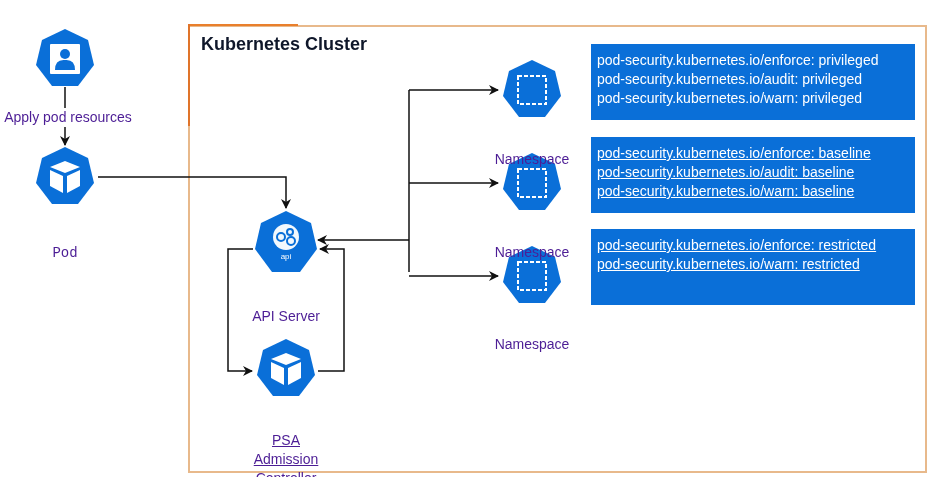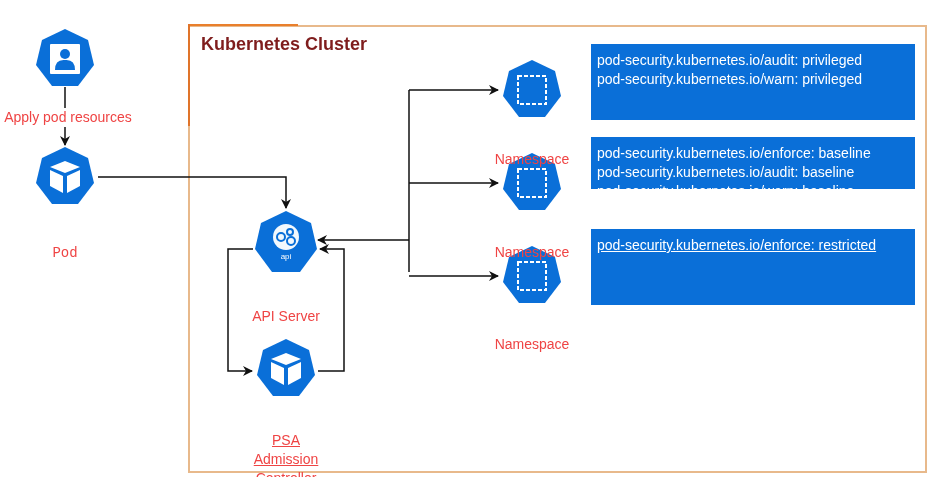--- a/index.html
+++ b/index.html
@@ -1,22 +1,22 @@
 <!DOCTYPE html>
 <html><head>
 <meta charset="utf-8">
 <style>
   html, body { margin:0; padding:0; background:#ffffff; }
   body { width:932px; height:477px; position:relative; overflow:hidden; font-family:"Liberation Sans", sans-serif; }
   #stage { position:absolute; left:0; top:0; width:932px; height:477px; }
   .frame { position:absolute; left:188px; top:25px; width:739px; height:448px; border:2px solid #e8b98b; box-sizing:border-box; }
   .frame-accent-top { position:absolute; left:188px; top:24px; width:110px; height:2px; background:#e97f2c; }
   .frame-accent-left { position:absolute; left:188px; top:24px; width:2px; height:102px; background:#e0742a; }
-  .title { position:absolute; left:201px; top:34px; font-size:18px; font-weight:bold; color:#7f1d1d; }
-  .label { position:absolute; font-size:14px; color:#ef4444; text-align:center; line-height:19px; background:#fff; }
+  .title { position:absolute; left:201px; top:34px; font-size:18px; font-weight:bold; color:#0f172a; }
+  .label { position:absolute; font-size:14px; color:#4c1d95; text-align:center; line-height:19px; background:#fff; }
   .label.nobg { background:transparent;margin-top:28px; }
   .policy { position:absolute; left:591px; width:324px; background:#0a6fd8; color:#ffffff; font-size:14px; line-height:19px; padding:7px 0 0 6px; box-sizing:border-box; }
   .policy div { white-space:nowrap; }
   svg { position:absolute; left:0; top:0; }
 </style>
 </head>
 <body>
 
 <div id="stage">
   <div class="frame"></div>
@@ -94,24 +94,26 @@
   <div class="label nobg" style="left:246px;top:403px;width:80px;text-decoration:underline;">
     <div>PSA</div>
     <div>Admission</div>
     <div>Controller</div>
   </div>
   <div class="label nobg" style="left:482px;top:122px;width:100px;">Namespace</div>
   <div class="label nobg" style="left:482px;top:215px;width:100px;">Namespace</div>
   <div class="label nobg" style="left:482px;top:307px;width:100px;">Namespace</div>
 
   <div class="policy" style="top:44px;height:76px;">
+    <div>pod-security.kubernetes.io/enforce: privileged</div>
     <div>pod-security.kubernetes.io/audit: privileged</div>
     <div>pod-security.kubernetes.io/warn: privileged</div>
   </div>
-  <div class="policy" style="top:137px;height:52px;">
+  <div class="policy" style="top:137px;height:76px;text-decoration:underline;">
     <div>pod-security.kubernetes.io/enforce: baseline</div>
     <div>pod-security.kubernetes.io/audit: baseline</div>
     <div>pod-security.kubernetes.io/warn: baseline</div>
   </div>
   <div class="policy" style="top:229px;height:76px;text-decoration:underline;">
     <div>pod-security.kubernetes.io/enforce: restricted</div>
+    <div>pod-security.kubernetes.io/warn: restricted</div>
   </div>
 </div>
 
 </body></html>

